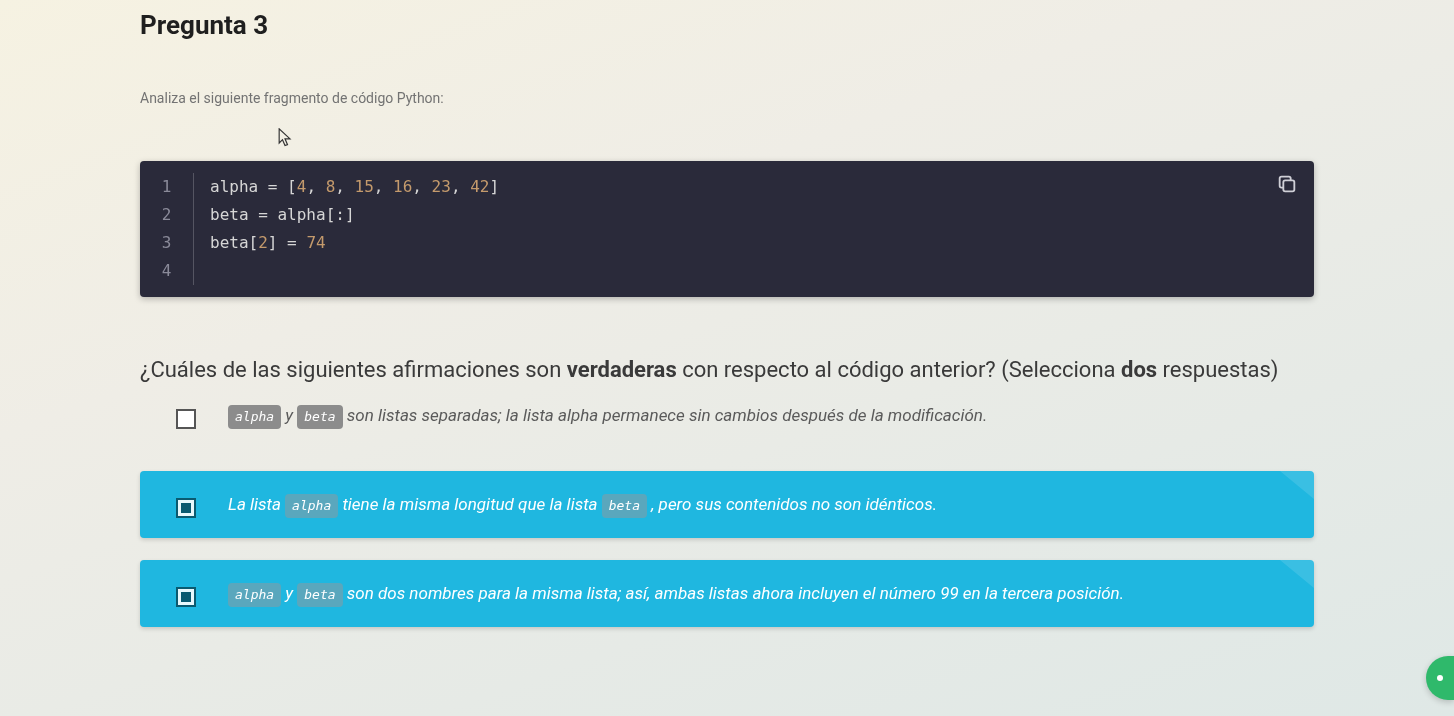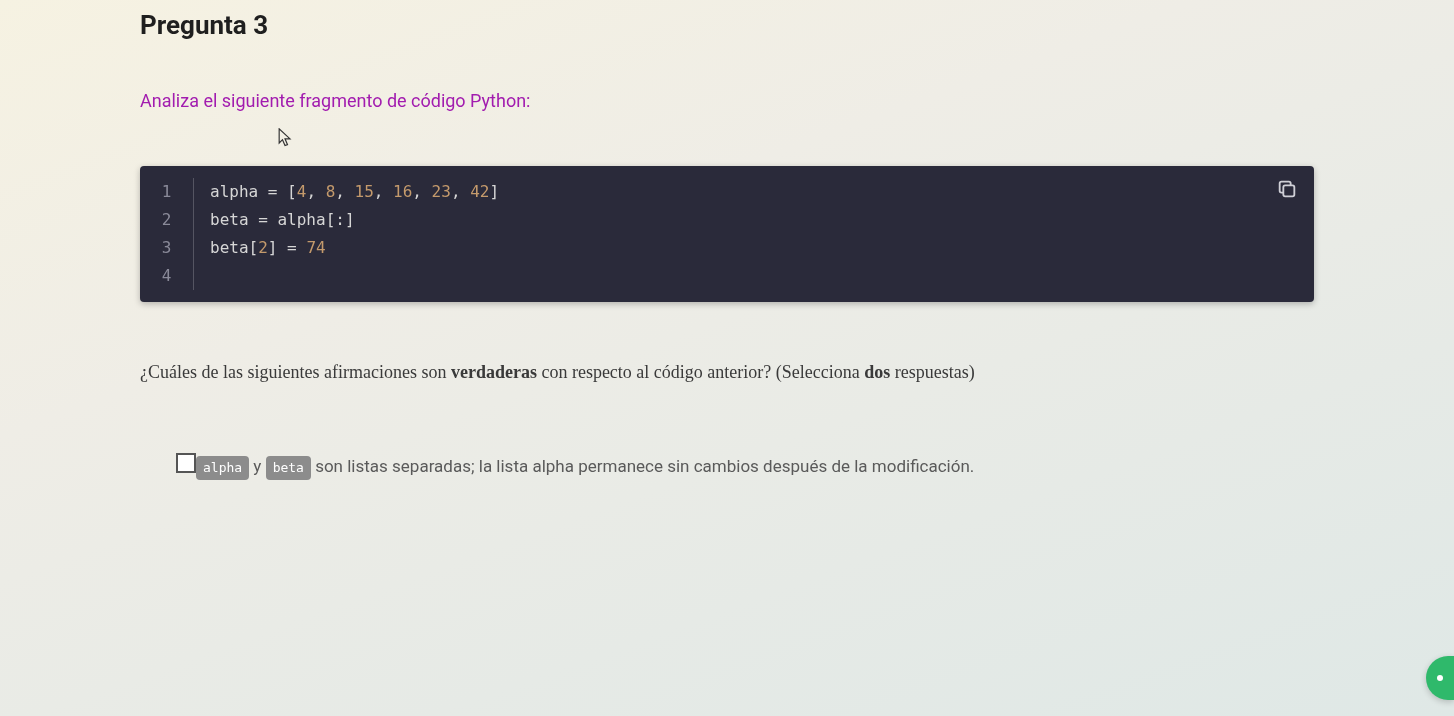--- a/index.html
+++ b/index.html
@@ -11,22 +11,22 @@
     padding: 10px 140px 30px 140px;
     color: #333;
   }
   .question-title {
     font-size: 26px;
     font-weight: 700;
     color: #1f1f1f;
     margin-bottom: 50px;
   }
   .question-intro {
-    font-size: 18px;
-    color: #a21caf;
+    font-size: 14px;
+    color: #737373;
     margin-bottom: 55px;
   }
   .cursor {
     position: absolute;
     left: 278px;
     top: 128px;
     width: 14px;
     height: 20px;
     pointer-events: none;
   }
@@ -66,34 +66,34 @@
     position: absolute;
     top: 12px;
     right: 16px;
     width: 22px;
     height: 22px;
     cursor: pointer;
     color: #cfcfd6;
   }
   .copy-btn svg { width: 100%; height: 100%; }
   .question-prompt {
-    font-size: 18px;
+    font-size: 22px;
     color: #3a3a3a;
-    margin-bottom: 50px;
-    font-family: Liberation Serif, serif;
   }
   .question-prompt b { font-weight: 700; }
   .options { display: flex; flex-direction: column; gap: 22px; }
   .option {
     display: flex;
-    align-items: flex-start;
+    align-items: flex-end;
     padding: 20px 46px 20px 36px;
     border-radius: 4px;
     font-size: 17px;
+    gap: 32px;
     position: relative;
+    font-style: italic;
   }
   .option.unselected {
     background: transparent;
     color: #5a5a5a;
   }
   .option.selected {
     background: #1fb7e0;
     color: #ffffff;
     box-shadow: 0 2px 4px rgba(0,0,0,0.15);
   }
@@ -195,17 +195,29 @@
 
 <p class="question-prompt">
   <span>¿Cuáles de las siguientes afirmaciones son </span><b>verdaderas</b><span> con respecto al código anterior? (Selecciona </span><b>dos</b><span> respuestas)</span>
 </p>
 
 <div class="options" id="options">
     <div class="option unselected">
       <div class="checkbox"></div>
       <div class="option-text"><span class="code-chip">alpha</span><span> y </span><span class="code-chip">beta</span><span> son listas separadas; la lista alpha permanece sin cambios después de la modificación.</span></div>
     </div>
+    <div class="option selected">
+      <div class="checkbox">
+        <div class="inner"></div>
+      </div>
+      <div class="option-text"><span>La lista </span><span class="code-chip">alpha</span><span> tiene la misma longitud que la lista </span><span class="code-chip">beta</span><span> , pero sus contenidos no son idénticos.</span></div>
+    </div>
+    <div class="option selected">
+      <div class="checkbox">
+        <div class="inner"></div>
+      </div>
+      <div class="option-text"><span class="code-chip">alpha</span><span> y </span><span class="code-chip">beta</span><span> son dos nombres para la misma lista; así, ambas listas ahora incluyen el número 99 en la tercera posición.</span></div>
+    </div>
   </div>
 
 <div class="side-bubble">
     <span class="dot"></span>
   </div>
 
 </body></html>

